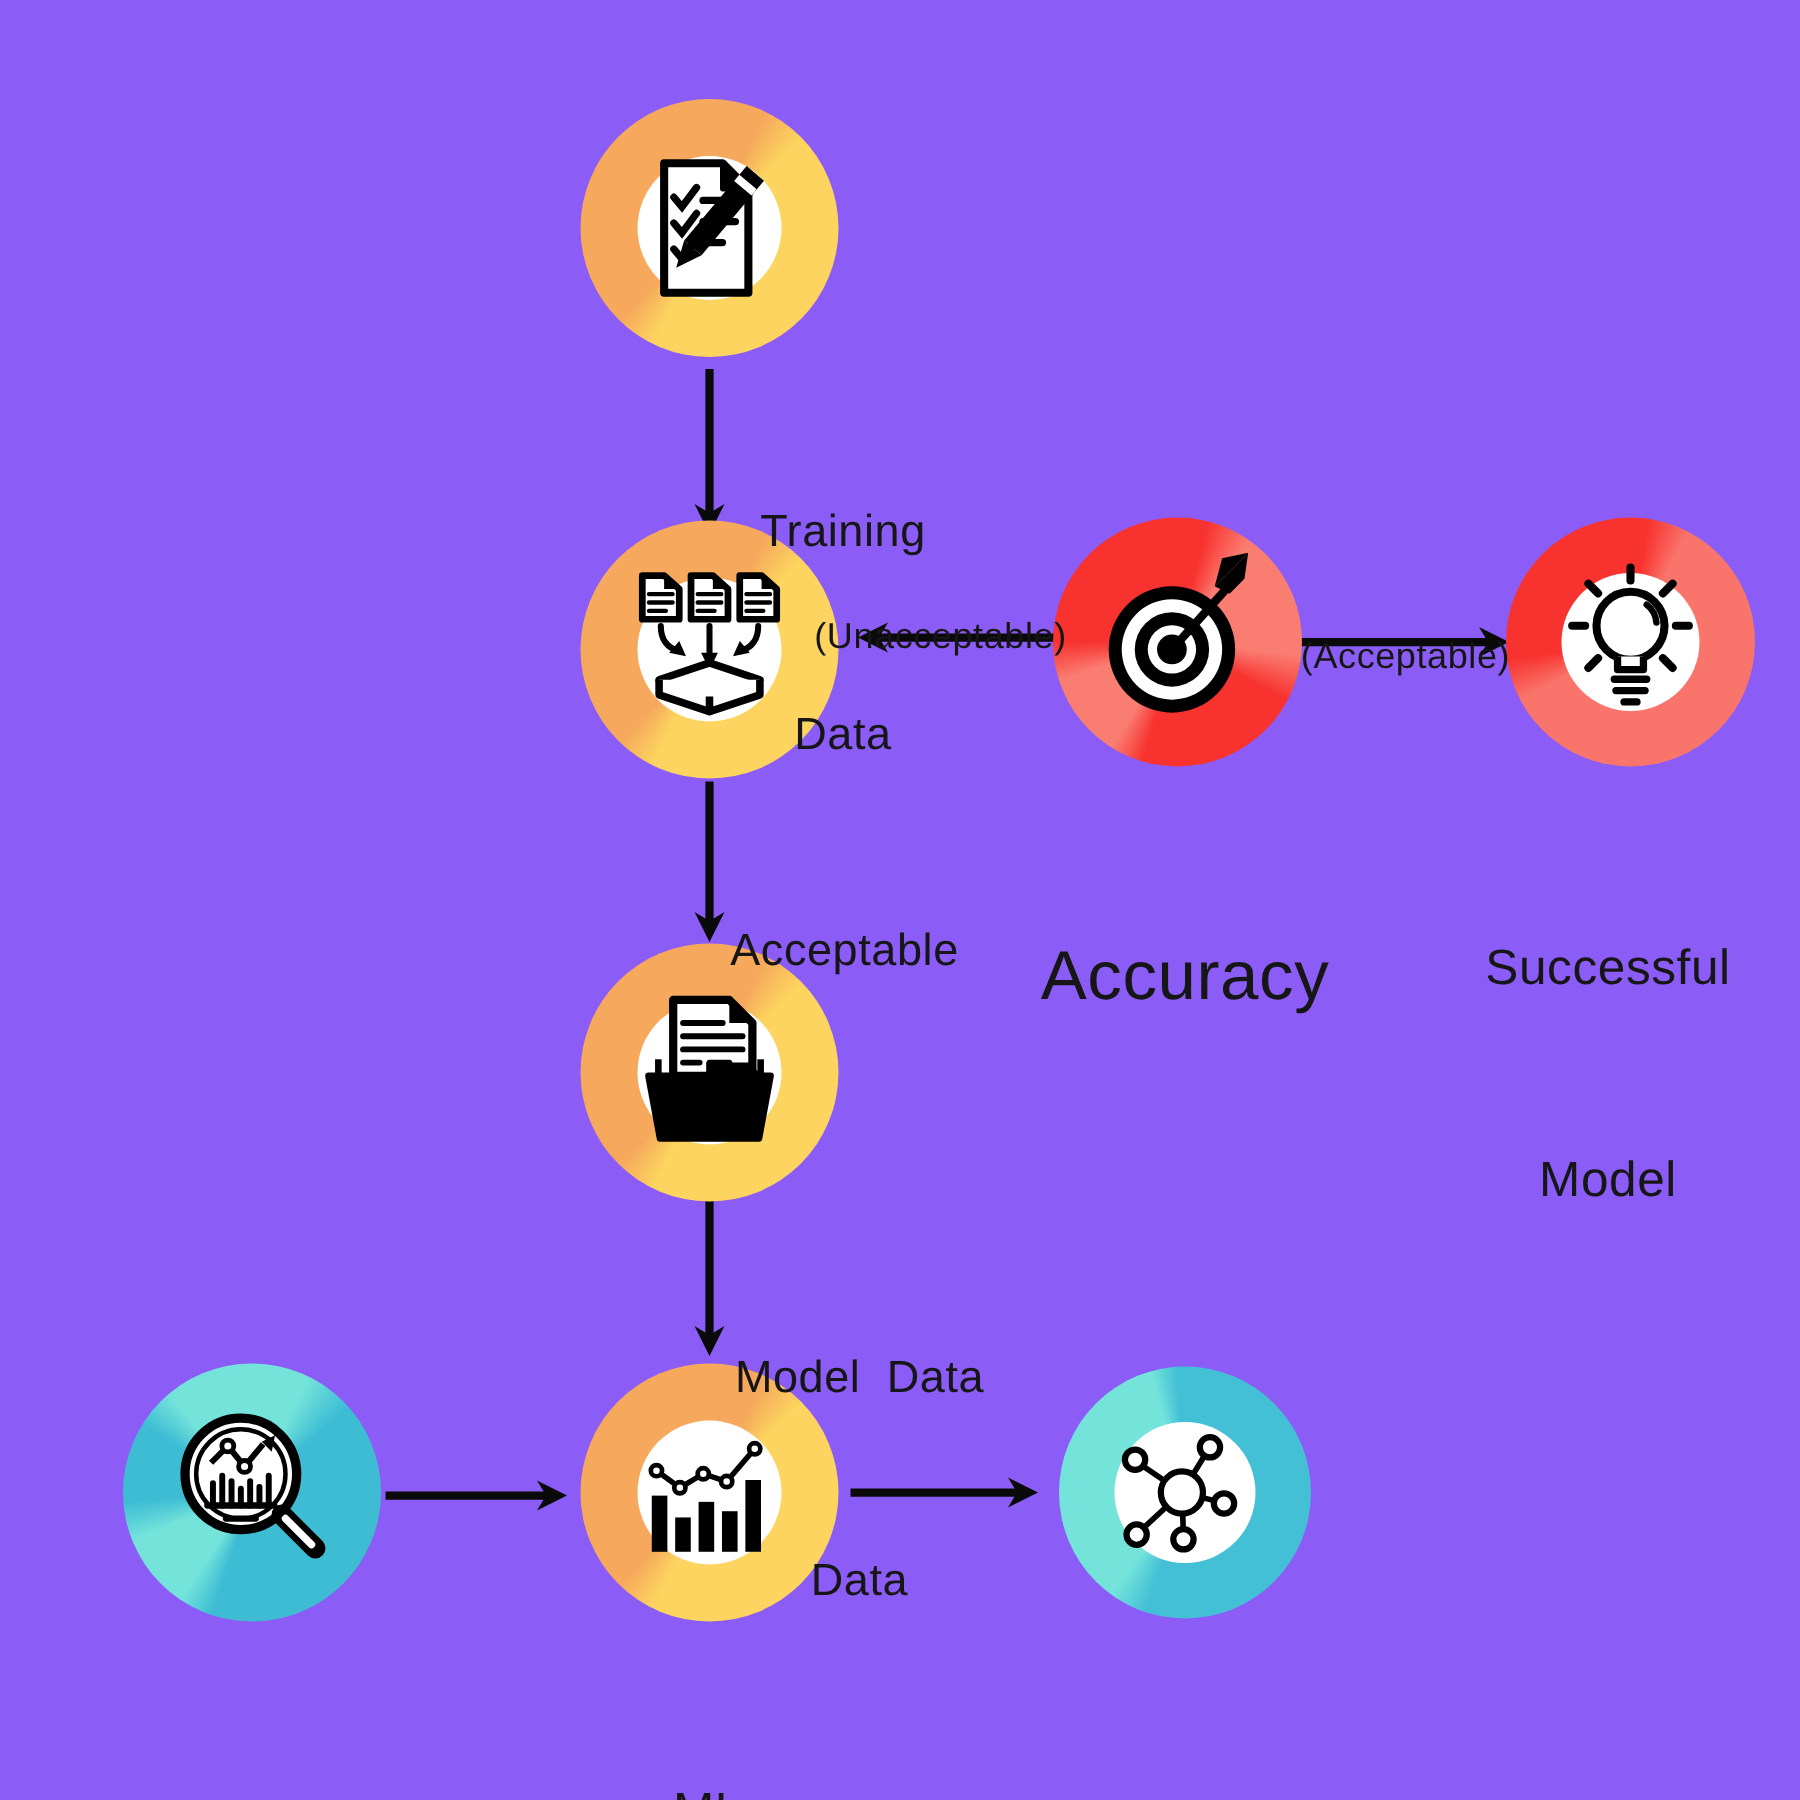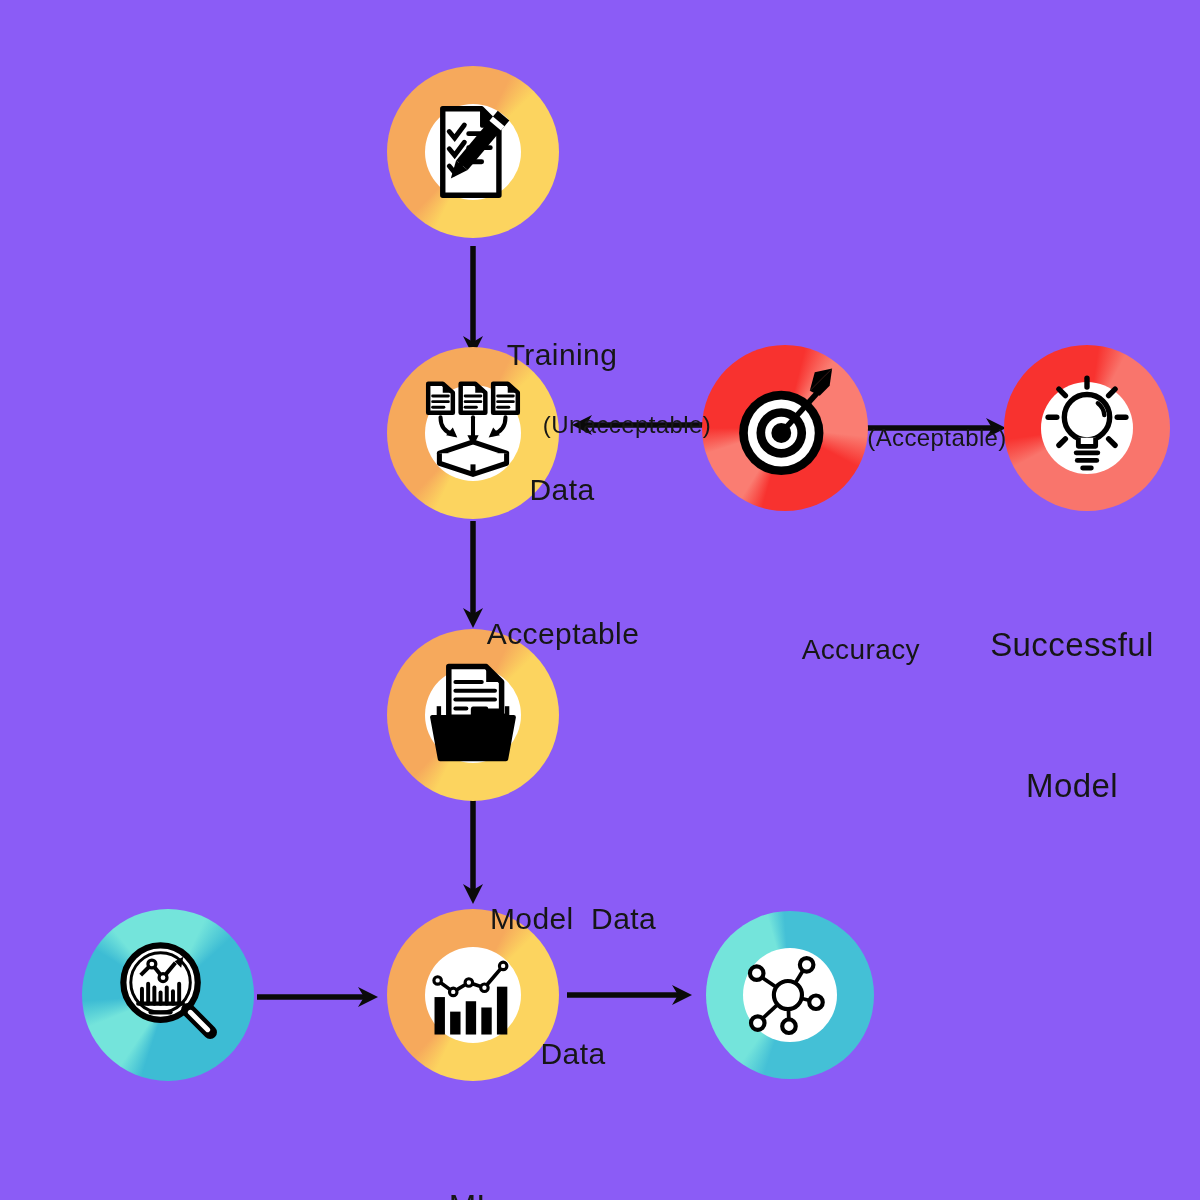--- a/index.html
+++ b/index.html
@@ -24,21 +24,21 @@
       #74e4db 0deg 26deg, #3dbcd4 48deg 198deg, #74e4db 214deg 248deg,
       #3dbcd4 266deg 302deg, #74e4db 320deg 360deg);}
   .ring.teal-donut{background:conic-gradient(from 0deg,
       #44c0d6 0deg 198deg, #74e4db 216deg 344deg, #44c0d6 356deg 360deg);}
   .label{
     position:absolute;text-align:center;white-space:pre-wrap;
     letter-spacing:0.4px;color:#161616;
   }
   .lbl-sm{font-size:30px;line-height:45px;}
   .lbl-md{font-size:33px;line-height:47px;}
-  .lbl-lg{font-size:28px;line-height:50px;text-align:right;}
+  .lbl-lg{font-size:46px;line-height:50px;}
   .lbl-paren{font-size:24px;line-height:34px;}
 </style>
 </head>
 <body>
 
 <div class="canvas">
 
   <svg class="arrows" width="1200" height="1200" viewBox="0 0 1200 1200">
     <defs>
       <marker id="ah" markerUnits="userSpaceOnUse" markerWidth="26" markerHeight="26" refX="16" refY="13" orient="auto">

